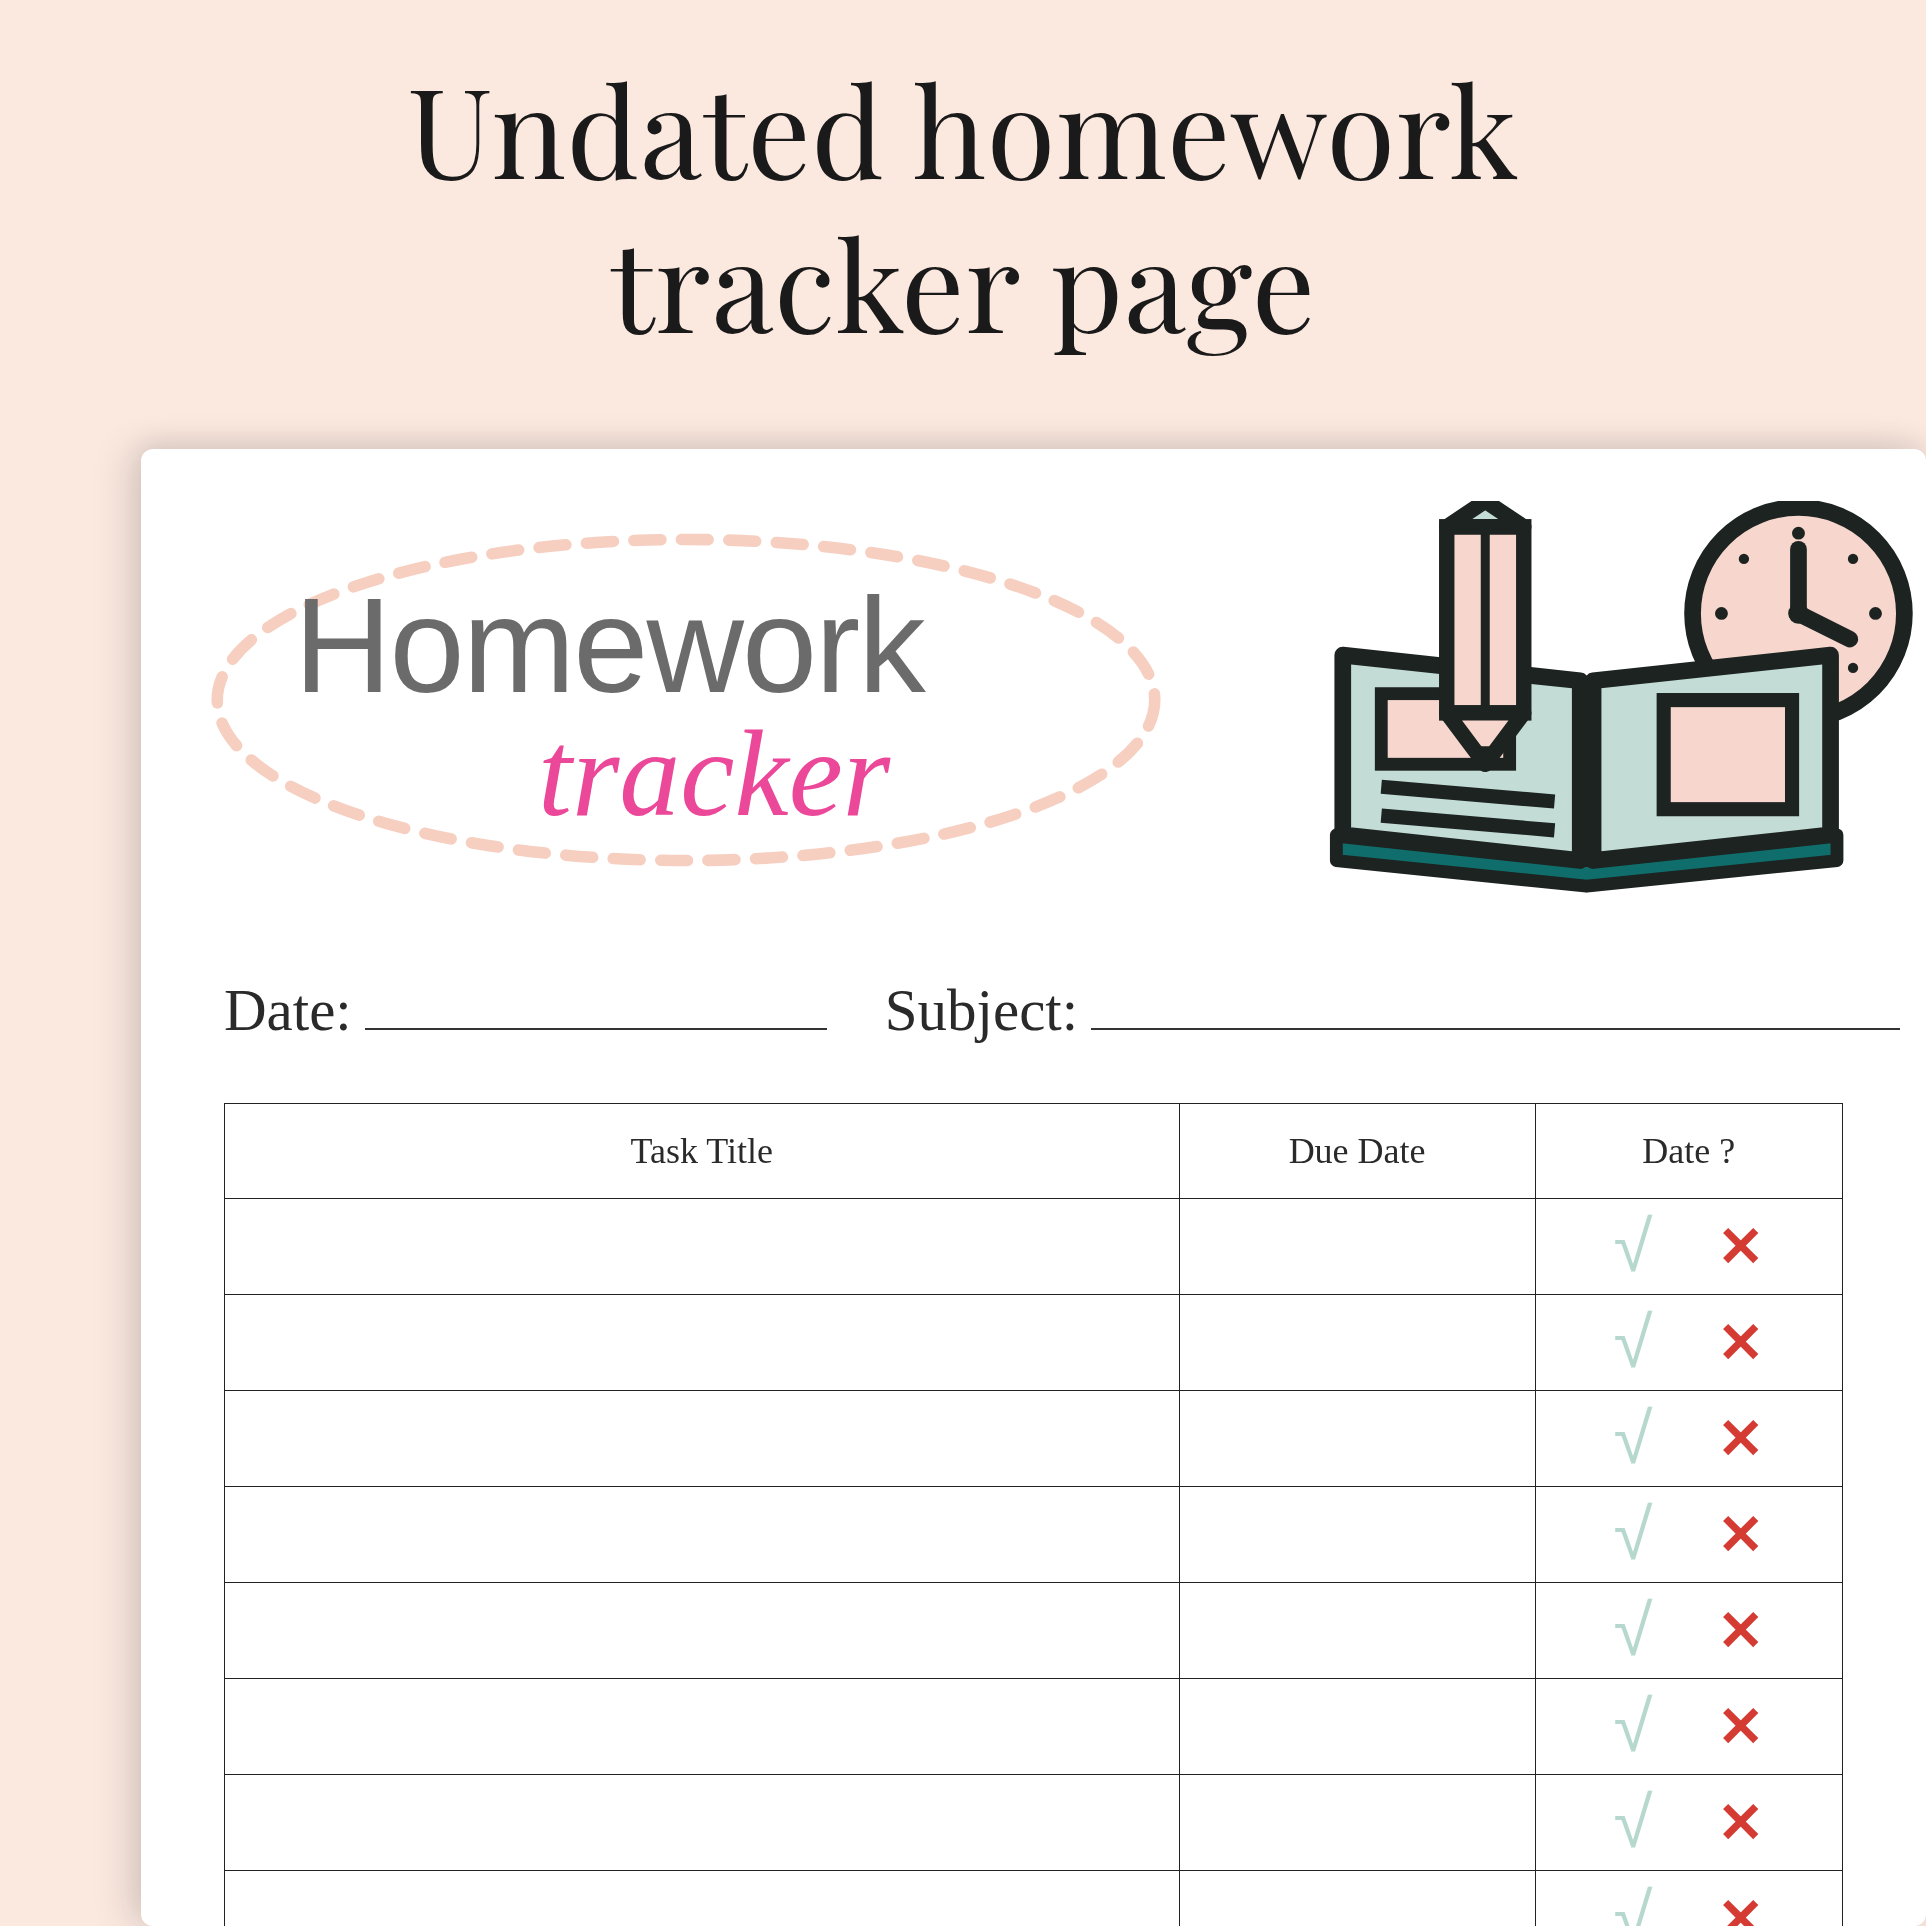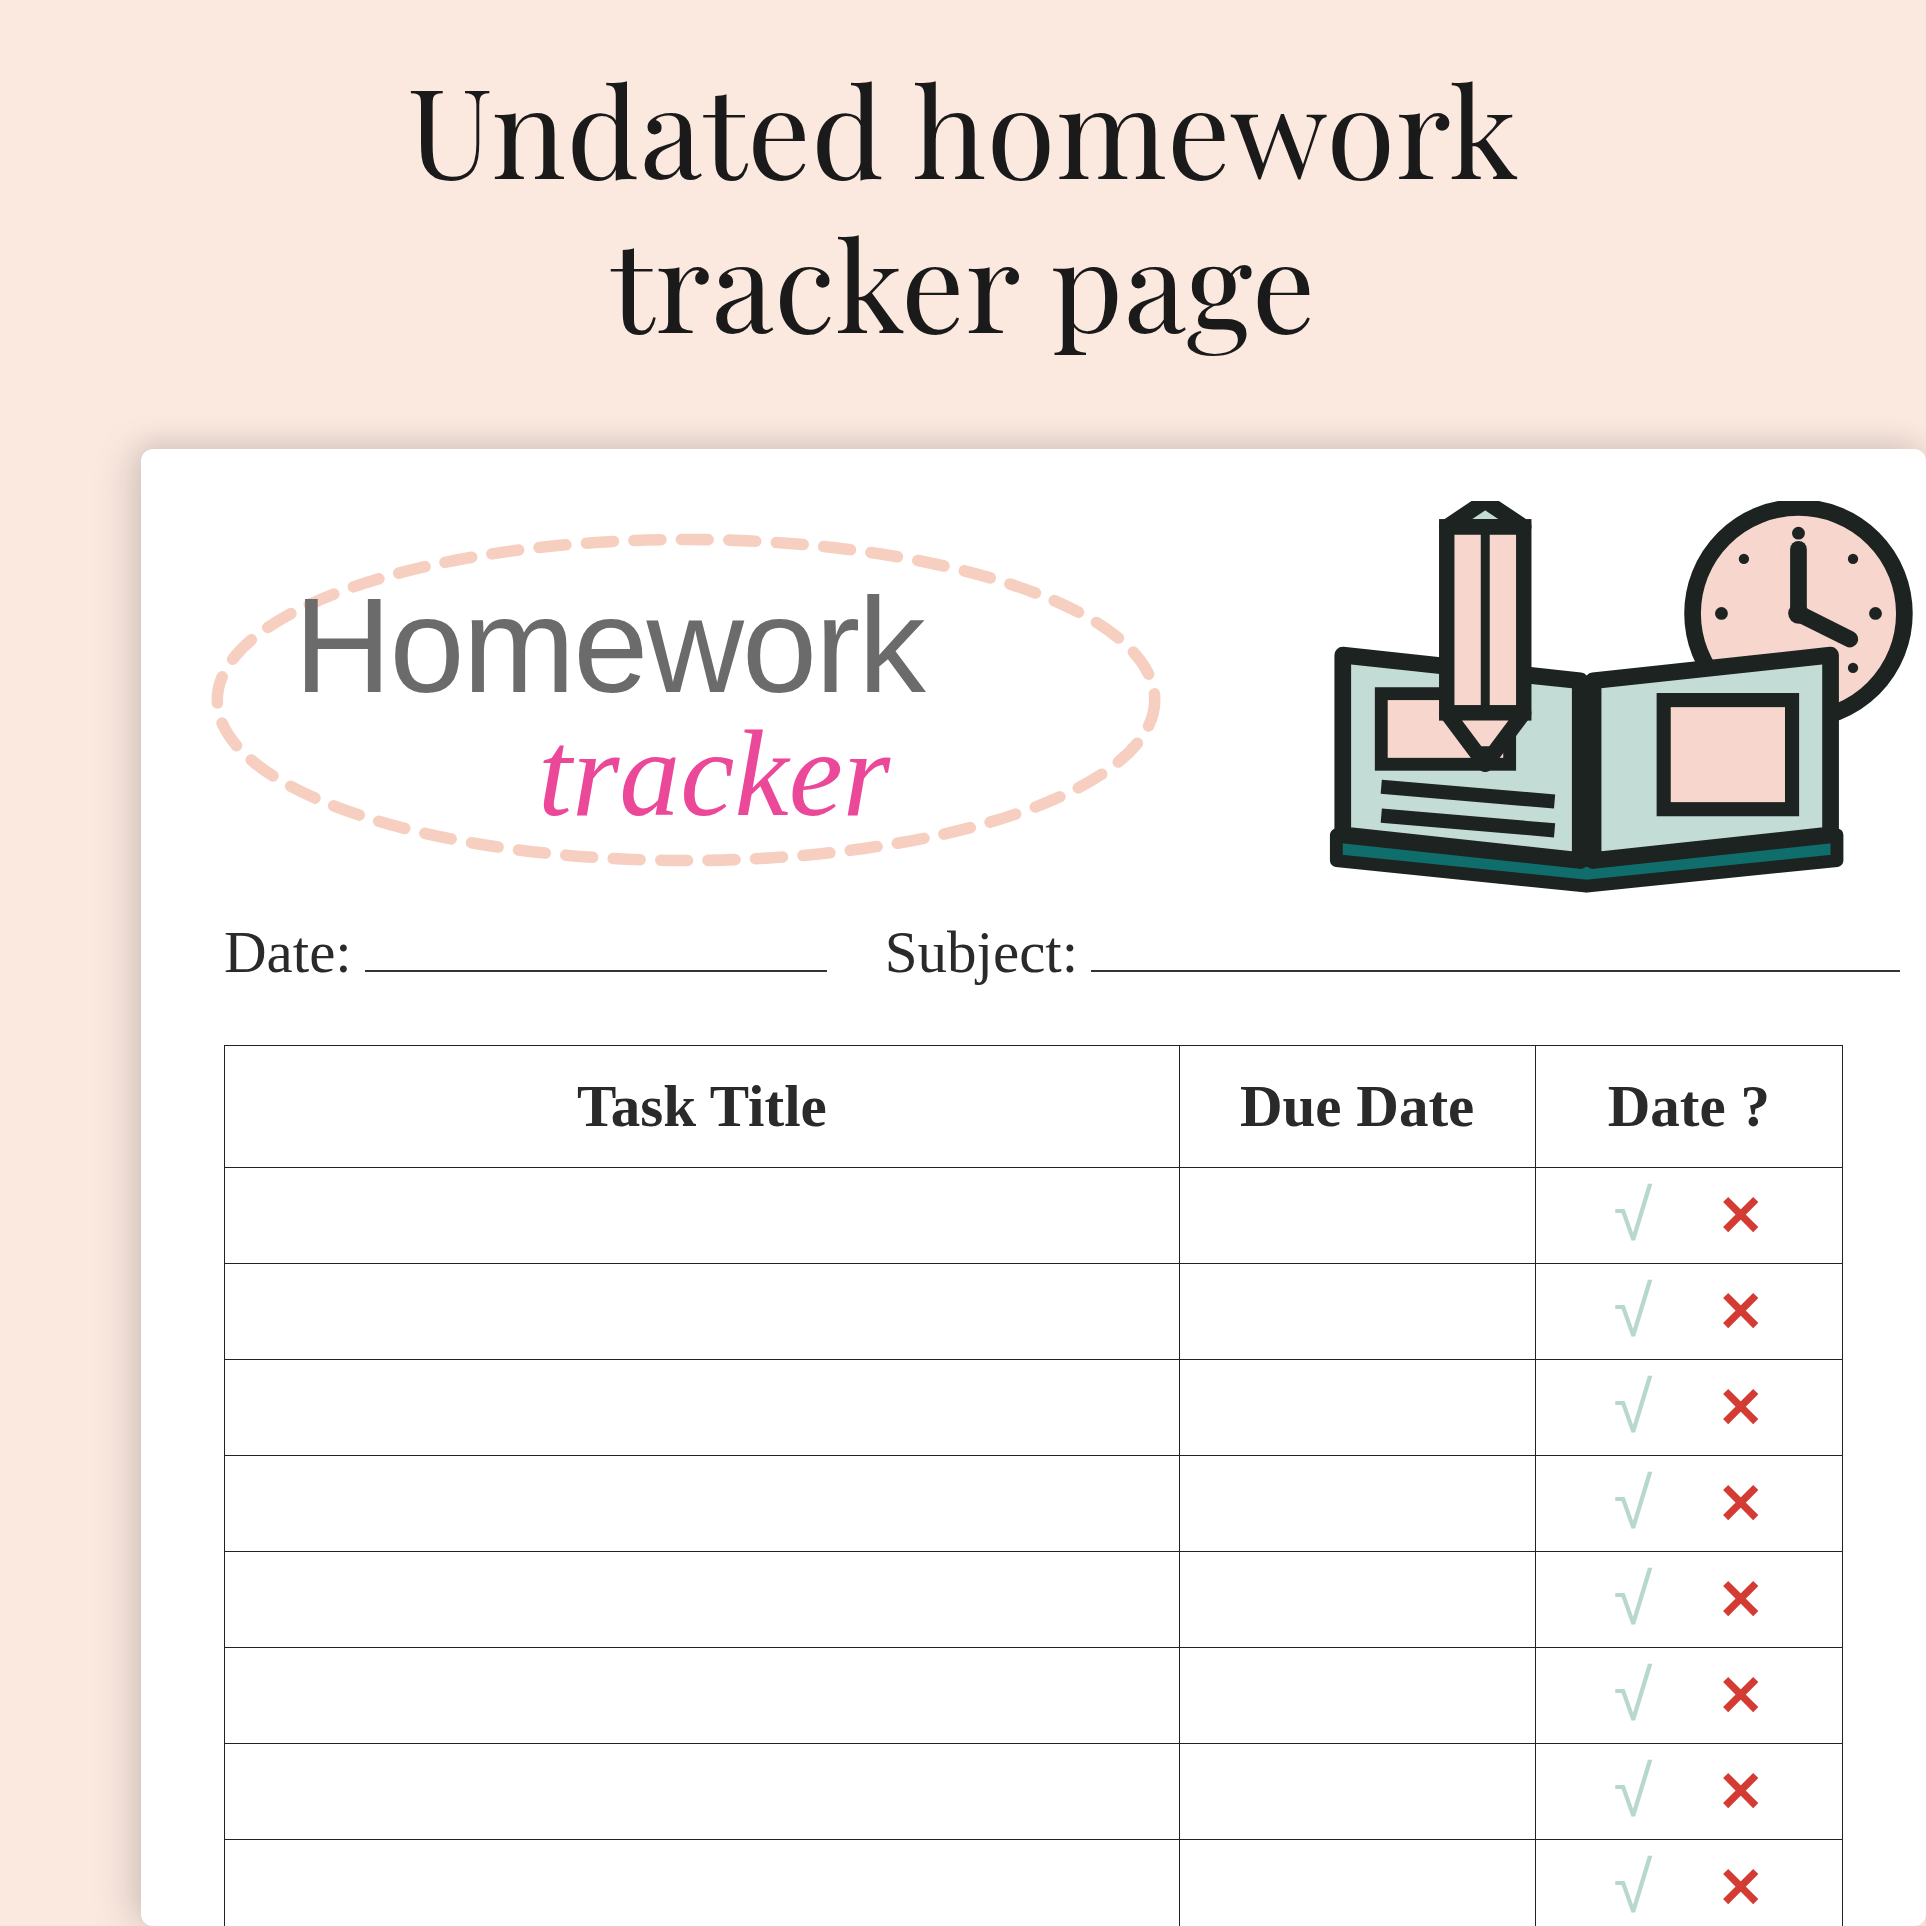--- a/index.html
+++ b/index.html
@@ -78,20 +78,21 @@
     margin-top: 6.4px;
   }
   .art {
     position: absolute;
     right: -71px;
     top: -6.4px;
     width: 629px;
     height: 411px;
   }
   .meta-row {
+    margin-top: 58px;
     display: flex;
     gap: 58px;
     align-items: baseline;
     font-family: Georgia, serif;
     font-size: 59px;
     color: #2a2a2a;
   }
   .meta-field {
     display: flex;
     align-items: baseline;
@@ -111,22 +112,22 @@
     table-layout: fixed;
   }
   .tracker col.c1 { width: 59%; }
   .tracker col.c2 { width: 22%; }
   .tracker col.c3 { width: 19%; }
   .tracker th, .tracker td {
     border: 1.9px solid #222;
   }
   .tracker th {
     font-family: Georgia, serif;
-    font-weight: bold;
-    font-size: 59px;
+    font-weight: normal;
+    font-size: 36px;
     color: #2a2a2a;
     padding: 26px 6.4px;
     text-align: center;
   }
   .tracker td {
     height: 96px;
     padding: 0;
   }
   .done-cell {
     display: flex;

